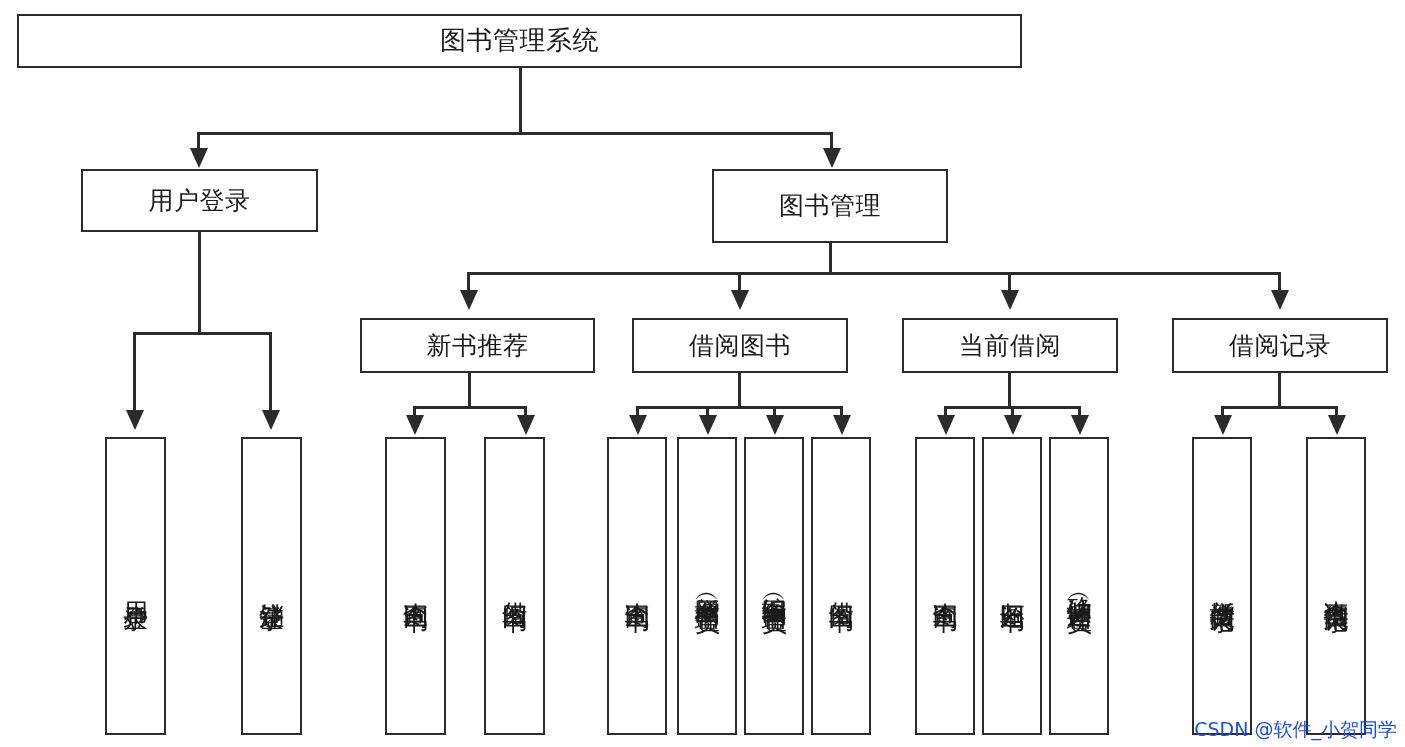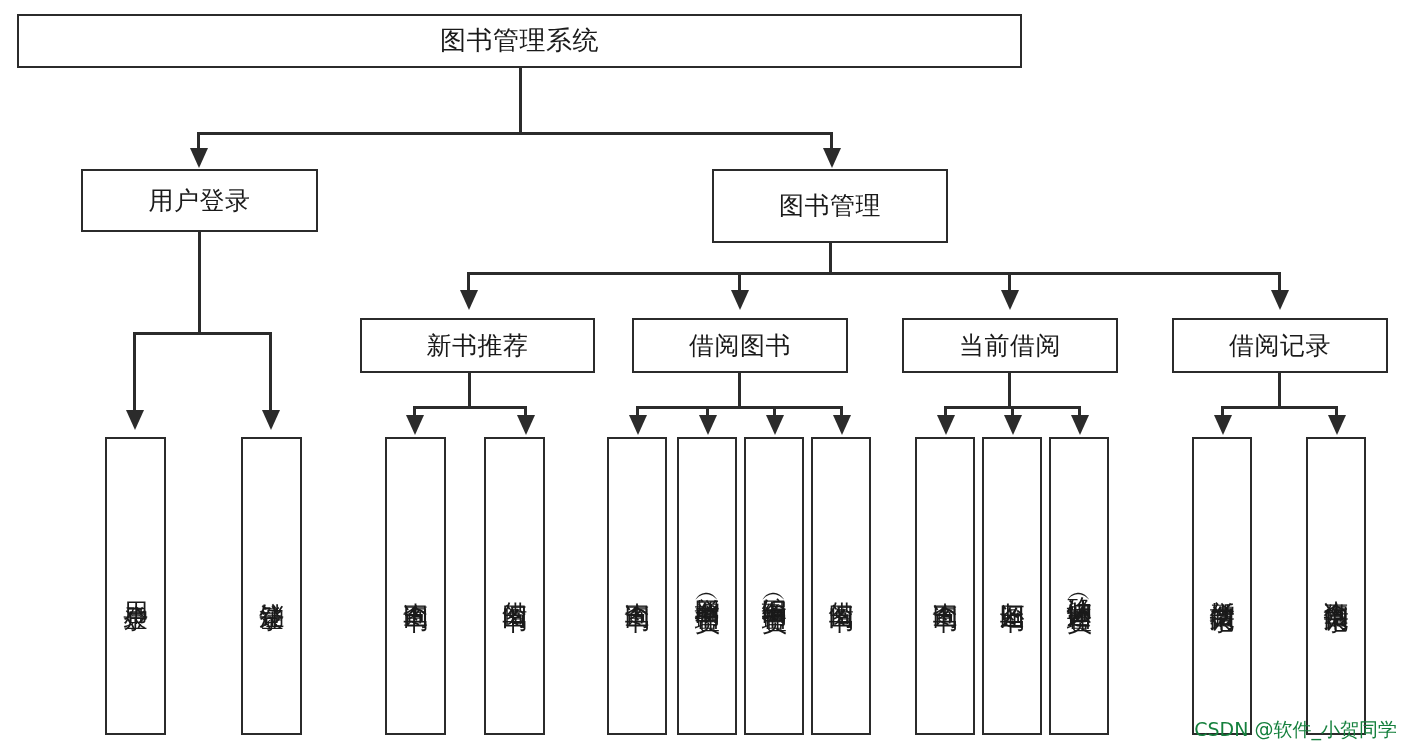--- a/index.html
+++ b/index.html
@@ -72,21 +72,21 @@
     border-right: 9px solid transparent;
     border-top: 20px solid #2b2b2b;
     z-index: 2;
   }
   
   #watermark {
     position: absolute;
     right: 8px;
     bottom: 4px;
     font-size: 19px;
-    color: #15803d;
+    color: #1d4ed8;
     white-space: nowrap;
     z-index: 5;
     font-family: "DejaVu Sans", "Liberation Sans", sans-serif;
   }
 </style>
 </head>
 <body>
 
 <div id="canvas">
 

